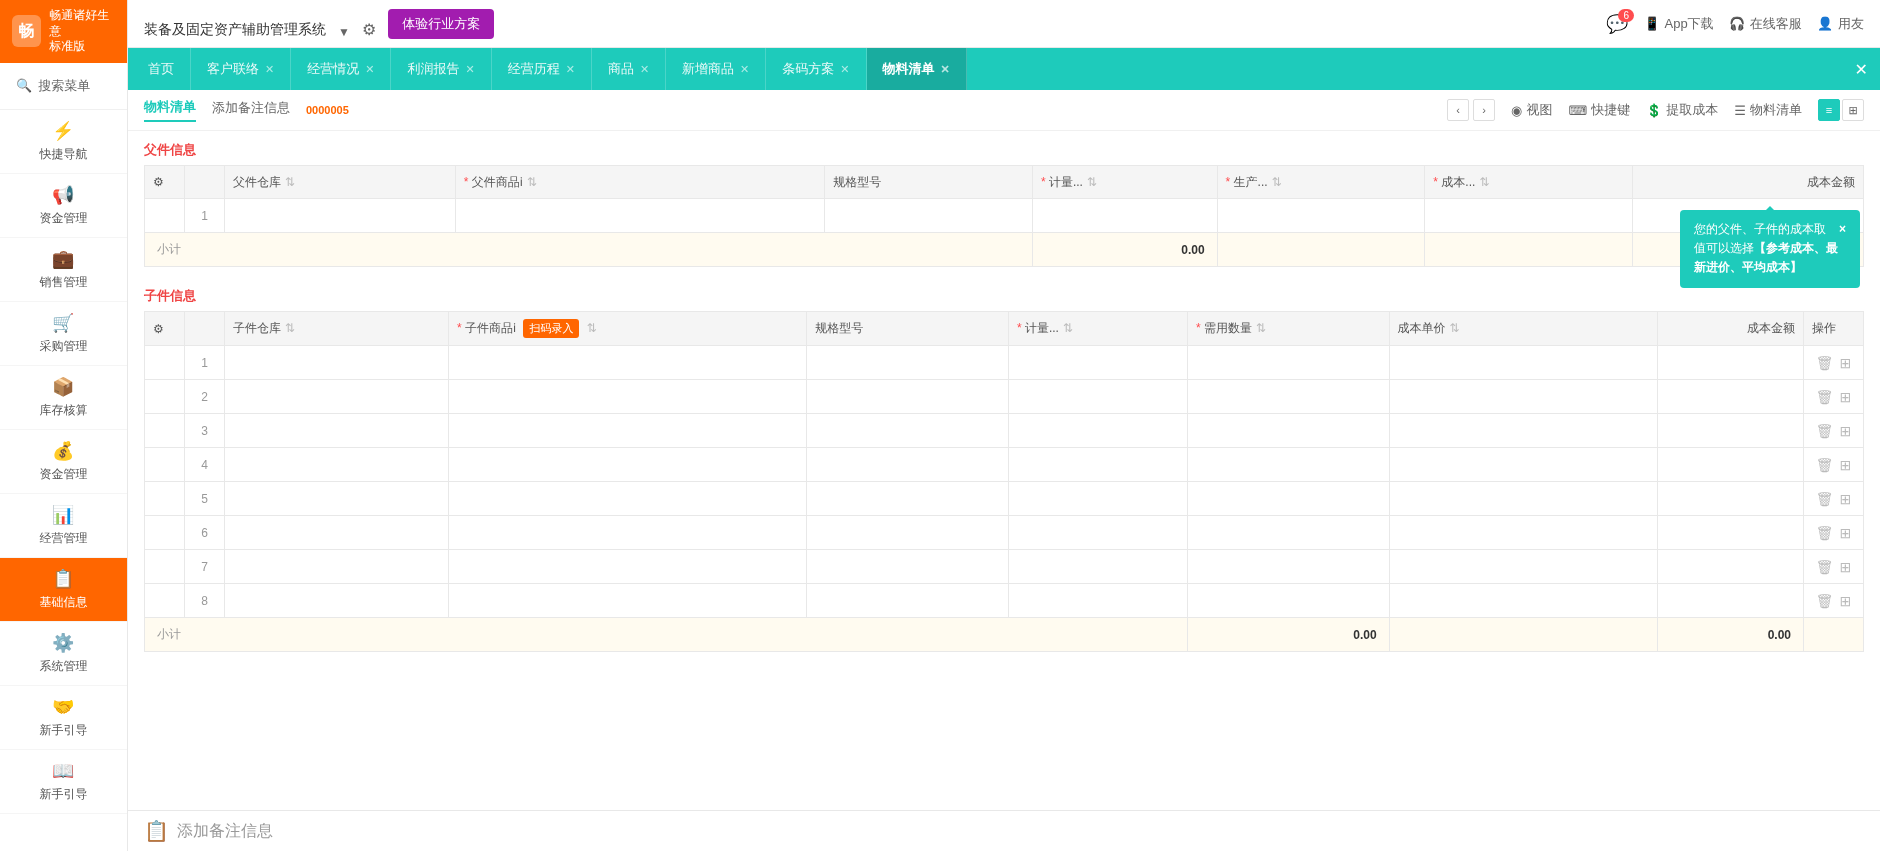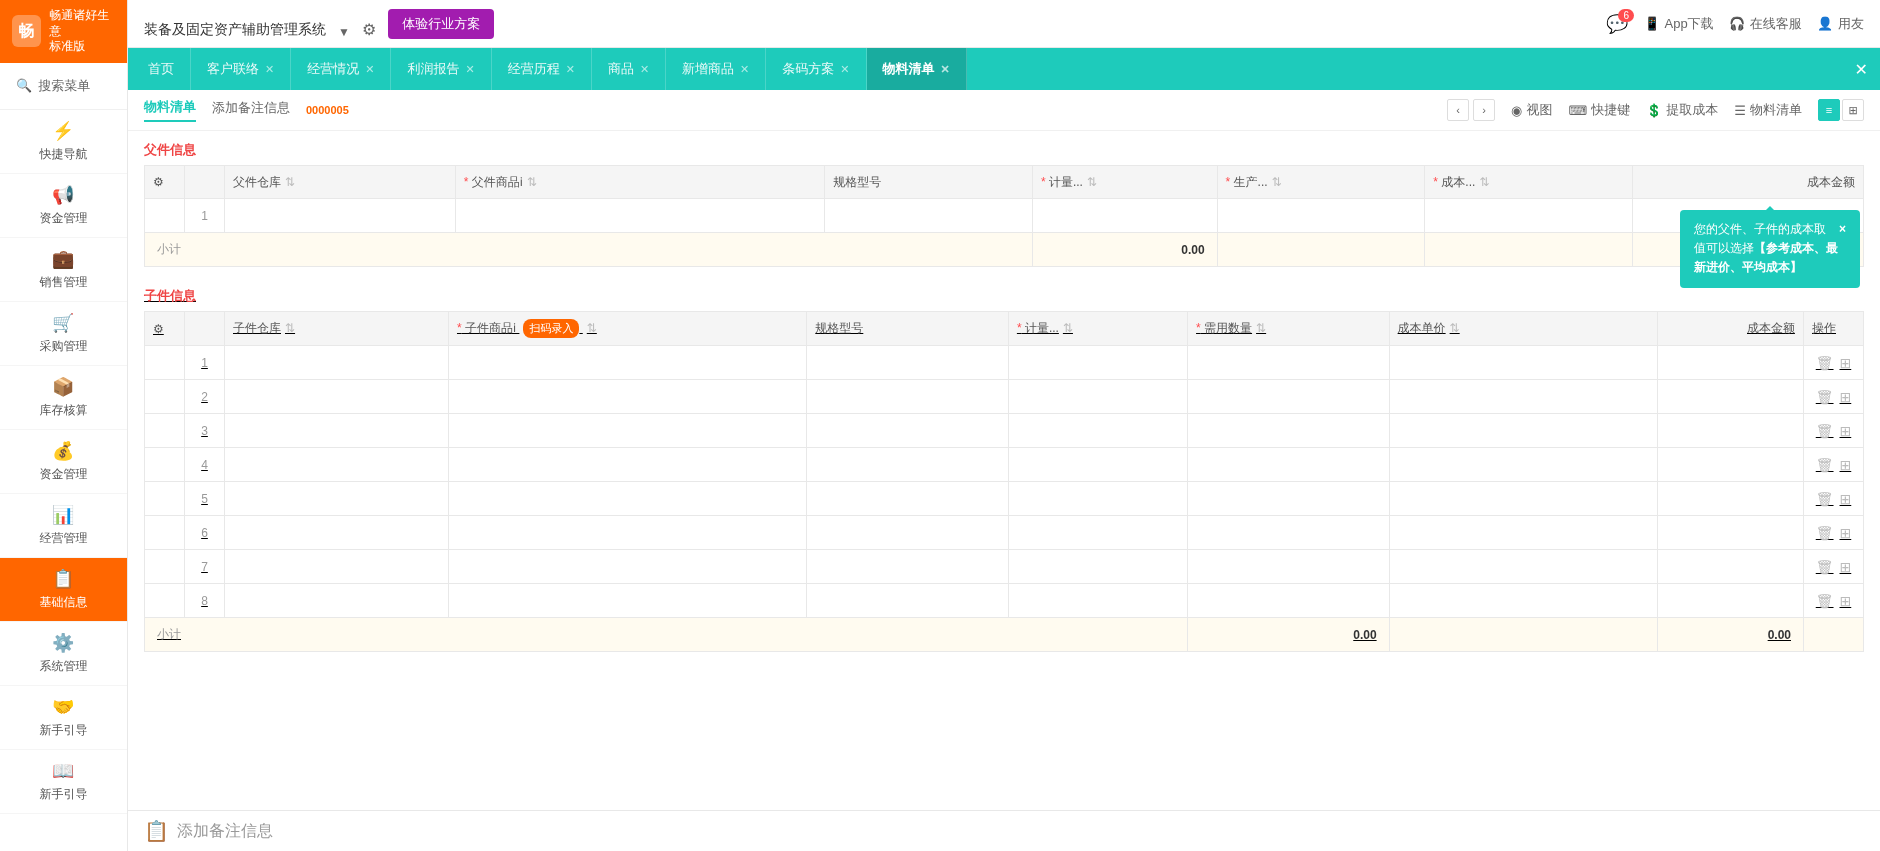--- a/index.html
+++ b/index.html
@@ -170,21 +170,21 @@
     .col-cost { min-width: 90px; }
     .col-amount { min-width: 100px; text-align: right; }
     .required-star { color: #ff4d4f; }
     .th-sort { color: #bbb; margin-left: 4px; cursor: pointer; }
 
     
     .col-qty { min-width: 90px; }
     .col-cost-unit { min-width: 120px; }
     .col-ops { width: 60px; text-align: center; }
     .scan-btn {
-      background: #ff6600; color: white; border: none; border-radius: 8px;
+      background: #ff6600; color: white; border: none; border-radius: 3px;
       padding: 2px 6px; font-size: 11px; cursor: pointer; margin-left: 4px;
     }
 
     
     .row-actions { display: flex; align-items: center; justify-content: center; gap: 6px; }
     .row-action-icon { color: #bbb; cursor: pointer; font-size: 14px; }
 
     
     .tooltip-bubble {
       position: absolute;
@@ -452,21 +452,21 @@
             <td colspan="5" style="padding-left:12px;">小计</td>
             <td class="val">0.00</td>
             <td></td>
             <td></td>
             <td class="val">0.00</td>
           </tr>
         </tbody>
       </table>
     </div>
 
-    <div class="section" style="margin-top:10px;text-decoration:underline;">
+    <div class="section" style="margin-top:10px;">
       <div class="section-title">子件信息</div>
       <table class="data-table">
         <thead>
           <tr>
             <th class="col-gear">⚙</th>
             <th style="width:36px"></th>
             <th class="col-warehouse">
               子件仓库<span class="th-sort">⇅</span>
             </th>
             <th class="col-product">

